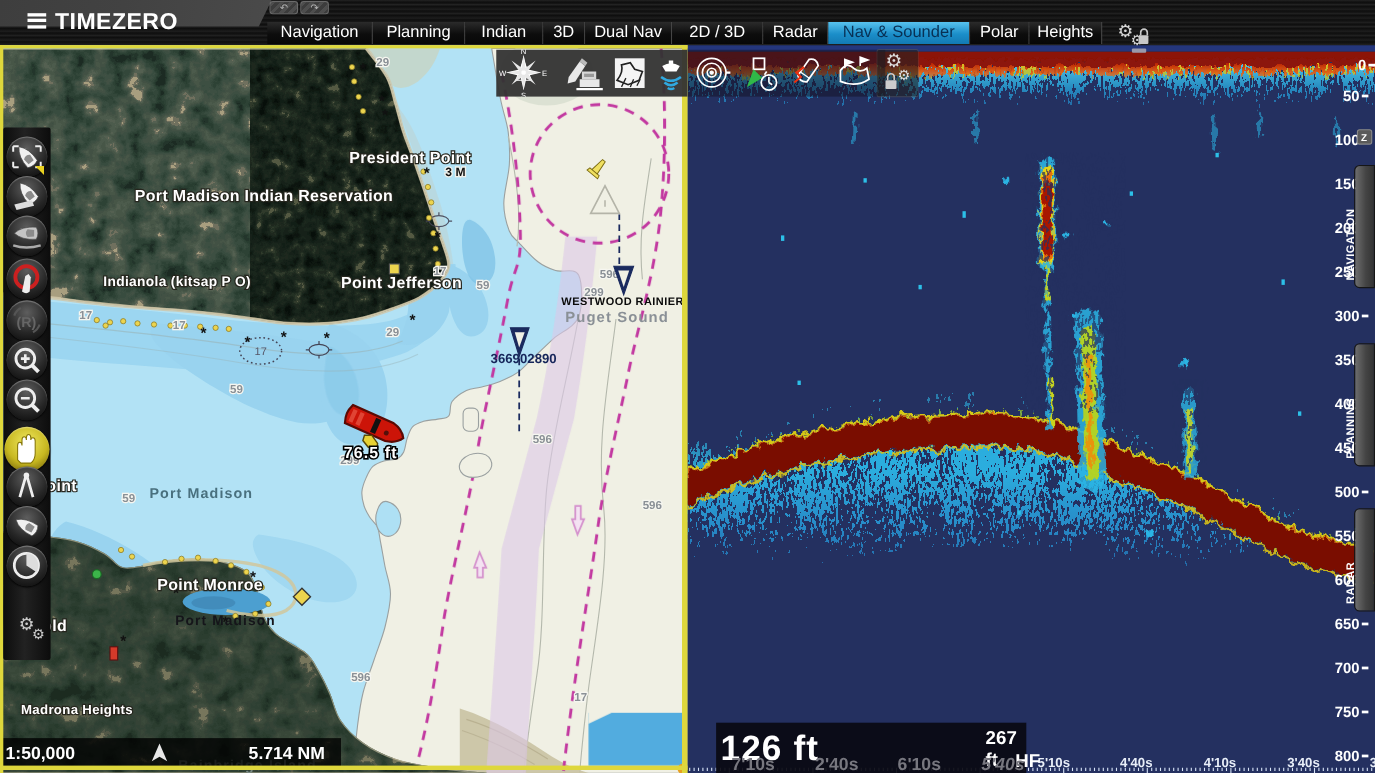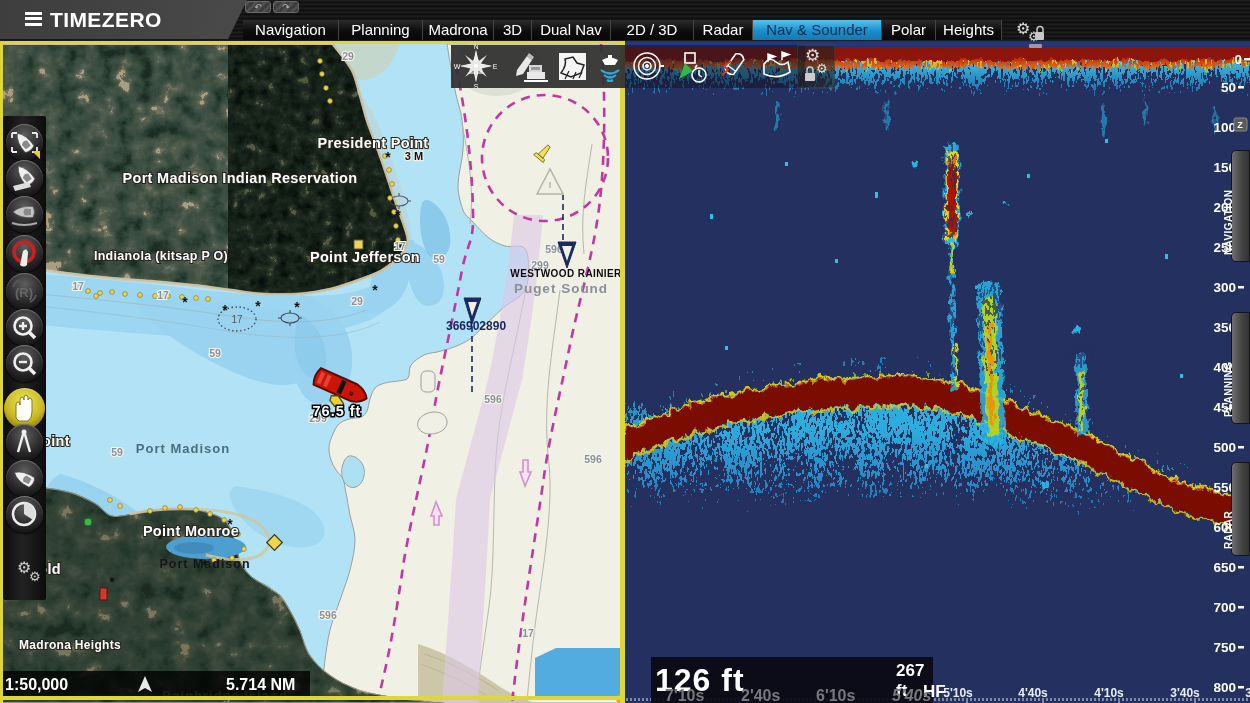--- a/index.html
+++ b/index.html
@@ -1,19 +1,19 @@
 <!DOCTYPE html>
 <html><head>
 <meta charset="utf-8">
 <style>
 html,body{margin:0;padding:0;background:#000;}
 *{box-sizing:border-box;}
 #app{position:relative;width:1250px;height:703px;overflow:hidden;font-family:"Liberation Sans",sans-serif;background:#0a0a0a;}
 #topbar{position:absolute;left:0;top:0;width:1250px;height:41px;background:repeating-linear-gradient(180deg,#232323 0px,#0e0e0e 2px,#1a1a1a 4px);}
-#logo{position:absolute;left:0;top:0;width:247px;height:39px;background:linear-gradient(100deg,#3e3e3e 0%,#424242 45%,#4a4a4a 100%);clip-path:polygon(0 0,247px 0,228px 39px,0 39px);z-index:2;}
+#logo{position:absolute;left:0;top:0;width:247px;height:24px;background:linear-gradient(100deg,#3e3e3e 0%,#424242 45%,#4a4a4a 100%);clip-path:polygon(0 0,247px 0,228px 39px,0 39px);z-index:2;}
 #logo .ham{position:absolute;left:25px;top:12px;width:17px;height:15px;}
 #logo .ham div{height:2.8px;background:#fff;margin-bottom:2.6px;}
 #logo .tz{position:absolute;left:50px;top:8px;color:#fff;font-size:21px;font-weight:bold;letter-spacing:.4px;}
 #undoredo{position:absolute;left:244px;top:1px;width:57px;height:13px;z-index:3;}
 #undoredo .ub{position:absolute;top:0;width:26px;height:12px;background:repeating-linear-gradient(135deg,#4e4e4e 0 3px,#3c3c3c 3px 6px);border:1px solid #6a6a6a;border-radius:3px;color:#b8b8b8;font-size:9px;text-align:center;line-height:11px;}
 #menu{position:absolute;left:243px;top:20px;height:20px;display:flex;z-index:1;}
 #menu .tab{color:#fff;font-size:15px;line-height:20px;text-align:center;border-right:1px solid #454545;white-space:nowrap;background:linear-gradient(180deg,#2b2b2b,#0d0d0d 55%,#070707);}
 #menu .tab.active{background:linear-gradient(180deg,#58c2ee,#1b8ec9 55%,#137ab4);color:#083054;}
 #gearsm{position:absolute;left:1016px;top:19px;z-index:2;}
 #chartpanel{position:absolute;left:0;top:41px;width:625px;height:662px;background:#b2e2f5;}
@@ -849,21 +849,21 @@
       <div class="tm" style="left:241px;font-style:italic;">5'40s</div>
     </div>
 <div class="yf" style="left:0;top:41px;width:625px;height:3px;"></div>
 <div class="yf" style="left:0;top:41px;width:3px;height:662px;"></div>
 <div class="yf" style="left:620px;top:41px;width:5px;height:662px;"></div>
 <div class="yf" style="left:0;top:696px;width:625px;height:4px;"></div>
 <div id="topbar">
   <div id="menu">
     <div class="tab" style="width:96px">Navigation</div>
     <div class="tab" style="width:84px">Planning</div>
-    <div class="tab" style="width:71px">Madrona</div>
+    <div class="tab" style="width:71px">Indian</div>
     <div class="tab" style="width:38px">3D</div>
     <div class="tab" style="width:79px">Dual Nav</div>
     <div class="tab" style="width:83px">2D / 3D</div>
     <div class="tab" style="width:59px">Radar</div>
     <div class="tab active" style="width:129px">Nav &amp; Sounder</div>
     <div class="tab" style="width:54px">Polar</div>
     <div class="tab" style="width:66px">Heights</div>
   </div>
   <div id="gearsm"><svg width="34" height="24">
           <text x="0" y="15" font-size="16" fill="#d8d8d8">⚙</text>

